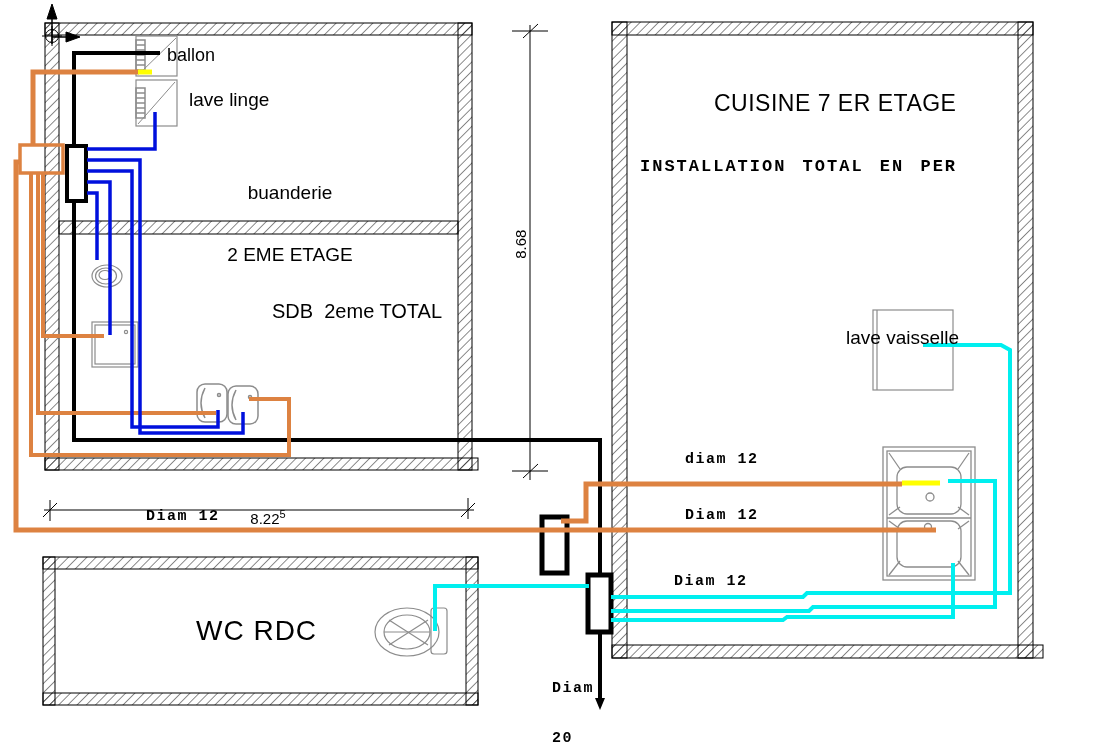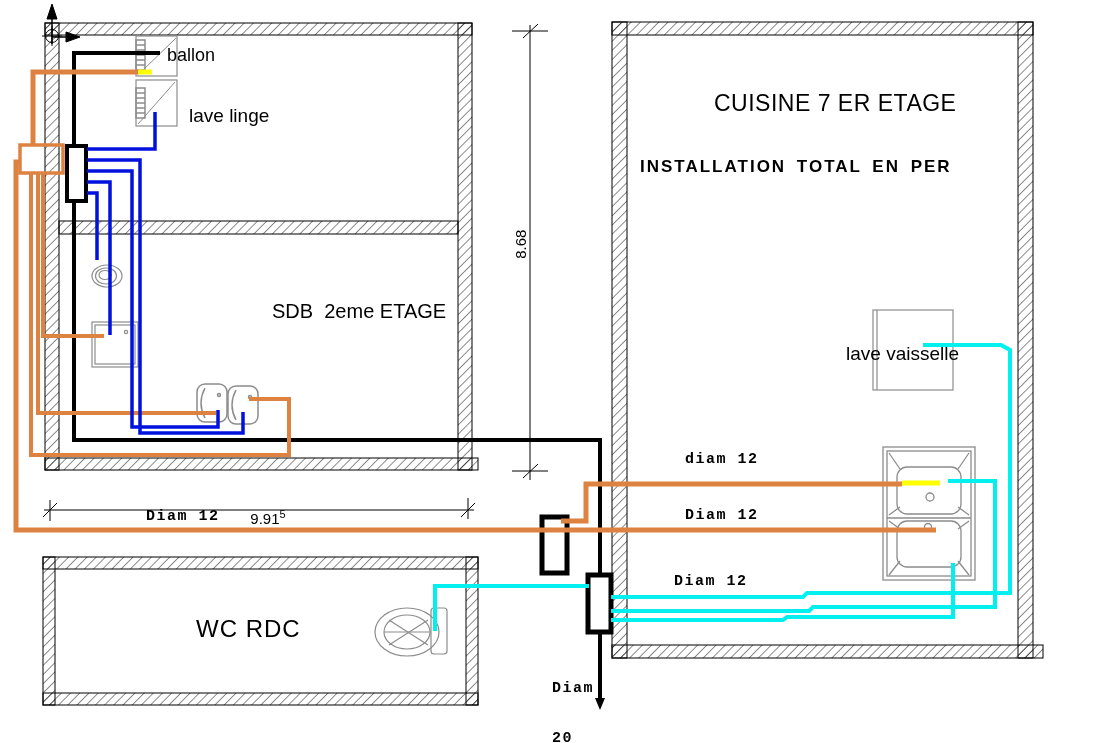--- a/index.html
+++ b/index.html
@@ -1,26 +1,26 @@
 <!DOCTYPE html>
 <html><head>
 <meta charset="utf-8">
 <style>
   html,body{margin:0;padding:0;background:#fff;}
   #stage{position:relative;width:1082px;height:743px;background:#fff;overflow:hidden;
          font-family:"Liberation Sans",sans-serif;color:#000;}
   #plan{position:absolute;left:0;top:0;}
   .lbl{position:absolute;white-space:pre;line-height:1.1;}
   .sans18{font-size:18px;}
-  .sans19{font-size:19px;margin-top:16px;}
+  .sans19{font-size:19px;}
   .sans20{font-size:20px;}
   .sans23{font-size:23px;letter-spacing:0.5px;}
-  .sans24{font-size:24px;letter-spacing:1px;}
+  .sans24{font-size:28px;letter-spacing:1px;}
   .mono{font-family:"Liberation Mono",monospace;font-weight:700;font-size:15px;letter-spacing:1.5px;}
-  .serifmono{font-family:Liberation Sans, sans-serif;font-weight:700;font-size:17px;letter-spacing:2px;word-spacing:4px;}
+  .serifmono{font-family:Liberation Mono, monospace;font-weight:700;font-size:17px;letter-spacing:2px;word-spacing:4px;}
   .dimtxt{font-size:15px;}
   .sup{font-size:11px;vertical-align:6px;}
   .raised{position:relative;top:-4px;left:6px;}
   .rot90{transform:rotate(-90deg);transform-origin:50% 50%;width:44px;text-align:center;}
   .center{text-align:center;}
 </style>
 </head>
 <body>
 
 <div id="stage">
@@ -183,33 +183,37 @@
   <g stroke="#00efef" stroke-width="4" fill="none">
     <polyline points="435,631 435,586 589,586"></polyline>
     <polyline points="611,597 803,597 807,593 1010,593 1010,350 1001,345 923,345"></polyline>
     <polyline points="611,611 809,611 813,607 995,607 995,481 948,481"></polyline>
     <polyline points="611,620 783,620 787,617 953,617 953,563"></polyline>
   </g>
 </svg>
 
 <div class="lbl sans18" style="left:167px;top:46px;">ballon</div>
 <div class="lbl sans19" style="left:189px;top:90px;">lave linge</div>
-<div class="lbl sans20" style="left:272px;top:300px;">SDB  2eme ETAGE</div>
+<div class="lbl sans19 center" style="left:200px;top:141px;width:180px;">
+  <div>buanderie</div>
+  <div>2 EME ETAGE</div>
+</div>
+<div class="lbl sans20" style="left:272px;top:300px;">SDB  2eme TOTAL</div>
 <div class="lbl sans23" style="left:714px;top:91px;">CUISINE 7 ER ETAGE</div>
 <div class="lbl serifmono" style="left:640px;top:158px;">INSTALLATION TOTAL EN PER</div>
 <div class="lbl sans19" style="left:846px;top:328px;">lave vaisselle</div>
 <div class="lbl sans24" style="left:196px;top:616px;">WC RDC</div>
 
 <div class="lbl mono" style="left:146px;top:509px;">Diam 12</div>
 <div class="lbl mono" style="left:685px;top:452px;">diam 12</div>
 <div class="lbl mono" style="left:685px;top:508px;">Diam 12</div>
 <div class="lbl mono" style="left:674px;top:574px;">Diam 12</div>
 <div class="lbl mono" style="left:552px;top:648px;">
   <div>Diam</div>
   <div>20</div>
 </div>
 
 <div class="lbl dimtxt" style="left:242px;top:491px;">
-  <span>9.91</span><span class="sup">5</span>
+  <span>8.22</span><span class="sup">5</span>
 </div>
 <div class="lbl dimtxt rot90" style="left:499px;top:236px;">8.68</div>
 
 </div>
 
 </body></html>

